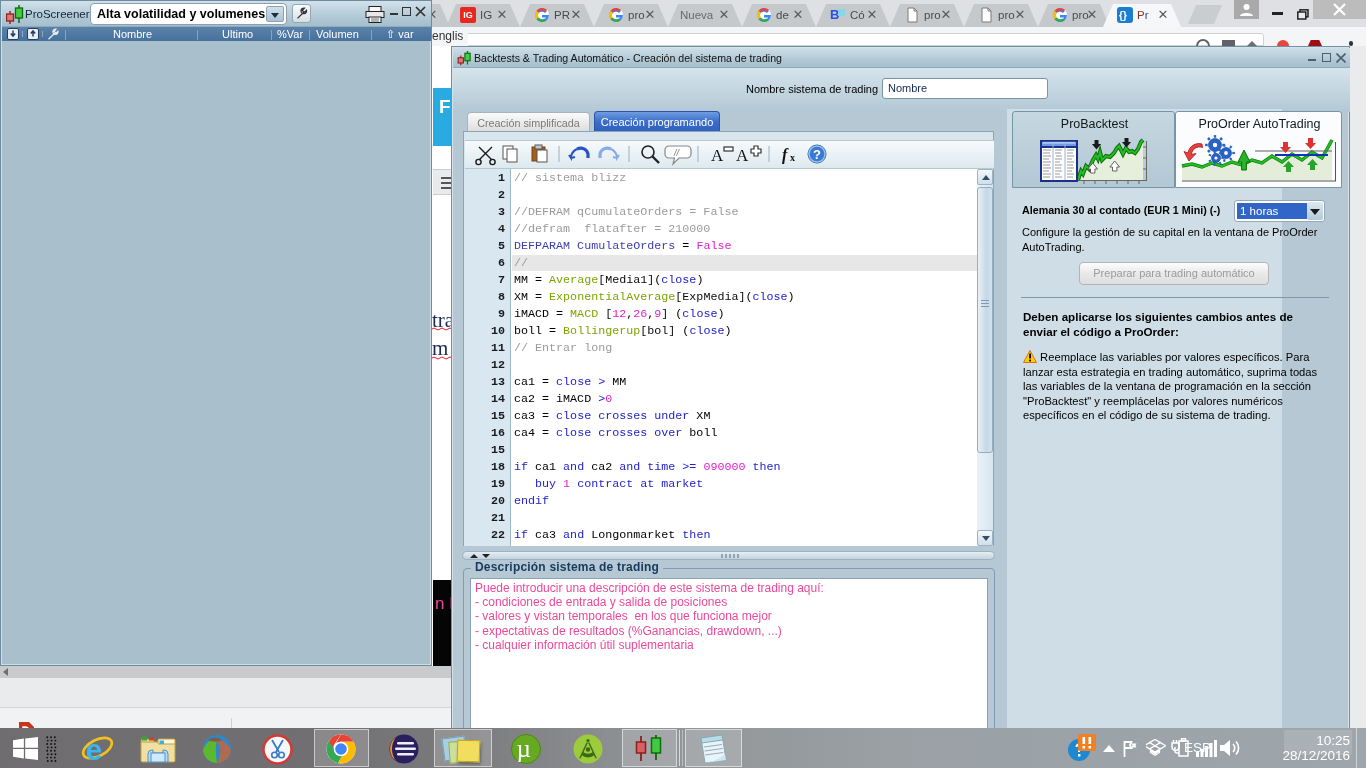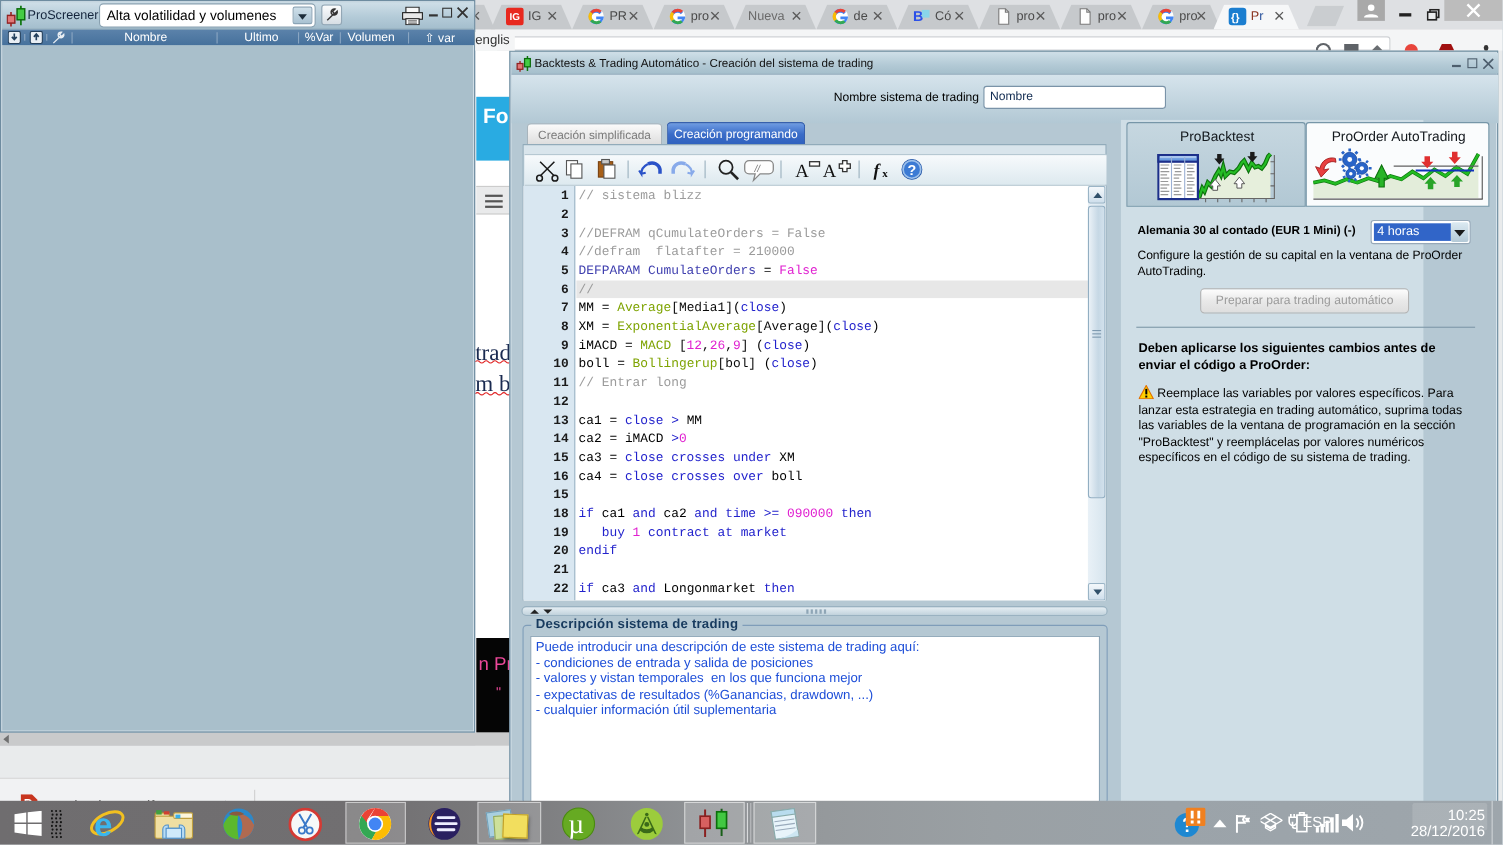--- a/index.html
+++ b/index.html
@@ -12,40 +12,40 @@
 .tab .ttl{position:absolute;left:34px;top:0;width:26px;overflow:hidden}
 .tab .tx{position:absolute;right:12px;top:5px;width:12px;height:12px;color:#5a5a5a;font-size:13px;line-height:12px;text-align:center}
 #urlrow{left:432px;top:27px;width:934px;height:19px;background:#f4f5f6}
 #urlbox{left:452px;top:33px;width:812px;height:13px;background:#fff;border:1px solid #cfd2d5;border-radius:3px 3px 0 0}
 
 #pscr{left:0;top:0;width:432px;height:666px;background:#a9bfcb;border:1px solid #6e8ca0;box-shadow:inset 0 0 0 1px #cfdde6}
 #pscr-title{left:1px;top:1px;width:429px;height:25px;background:linear-gradient(#cfdfe8,#b4cbd8 55%,#a4becd);border-bottom:1px solid #90aaba}
 #pscr-head{left:1px;top:26px;width:429px;height:14px;background:linear-gradient(#5b82aa,#46719c);color:#fff;font-size:11px}
 #pscr-status{left:1px;top:645px;width:429px;height:19px;background:linear-gradient(#eaf6fc,#c2dcea);border-top:1px solid #8fb2c5;font-size:12px;color:#15265e}
 
-#btw{left:463px;top:46px;width:899px;height:685px;background:#b5c8d3;border:1px solid #7290a2;box-shadow:inset 0 0 0 1px #d6e2ea}
+#btw{left:451px;top:46px;width:899px;height:685px;background:#b5c8d3;border:1px solid #7290a2;box-shadow:inset 0 0 0 1px #d6e2ea}
 #btw-title{left:1px;top:1px;width:897px;height:20px;background:linear-gradient(#cddee7,#b2c9d5 60%,#a5bfcc);border-bottom:1px solid #8fa9ba;font-size:10.6px;color:#111}
 .wbtn{position:absolute;top:5px;color:#4d5e6d;font-size:12px;line-height:10px}
 
 #edpanel{left:11px;top:84px;width:531px;height:415px;border:1px solid #8aa5b6;background:#d9e5ec}
 #toolbar{left:1px;top:8px;width:529px;height:29px;background:linear-gradient(#f7fafc,#dde9ef);border-top:1px solid #b6c8d2;border-bottom:1px solid #b6c8d2}
 #codewrap{left:0;top:37px;width:529px;height:377px;background:#fff;font-family:"Liberation Mono",monospace;font-size:11.7px;line-height:17px;white-space:pre;overflow:hidden}
 #gutter{left:0;top:0;width:47px;height:377px;background:#d9e7f1;border-right:1px solid #9fb6c6;color:#1a1a1a;text-align:right;font-weight:bold}
 .ln{position:absolute;right:5px;width:40px;height:17px}
 .cl{position:absolute;left:50px;height:17px}
 .hl6{position:absolute;left:48px;top:86px;width:466px;height:16px;background:#e7e7e7}
 
 .cmt{color:#9b9b9b}.kw{color:#2222cc}.dp{color:#3d3dae}.fn{color:#7ea300}.num{color:#e020d0}.br{color:#0a0a0a}
 
 #vscroll{left:513px;top:0;width:16px;height:377px;background:linear-gradient(90deg,#e9f1f7,#d7e5ee)}
 
 #splitter{left:10px;top:504px;width:533px;height:9px;background:linear-gradient(#e6eef3,#c2d3dd);border:1px solid #9ab2c1;border-radius:5px}
 #descbox{left:11px;top:521px;width:532px;height:163px;border:1px solid #7f9db9;border-radius:4px}
 #desclabel{left:19px;top:513px;font-size:12px;font-weight:bold;color:#173a5e;background:#b5c8d3;padding:0 4px;letter-spacing:0.2px}
-#descarea{left:18px;top:531px;width:518px;height:153px;background:#fff;border:1px solid #8aa3b5;font-size:12px;line-height:14.2px;color:#1d4ed8;padding:2px 0 0 4px}
+#descarea{left:18px;top:531px;width:518px;height:153px;background:#fff;border:1px solid #8aa3b5;font-size:12px;line-height:14.2px;color:#ec4899;padding:2px 0 0 4px}
 
 #rpanel{left:555px;top:62px;width:275px;height:622px;background:#cfdee6}
 
 #taskbar{left:0;top:728px;width:1366px;height:40px;background:linear-gradient(90deg,#6f6d6f 0%,#716f71 24%,#7b7b7d 34%,#8e9194 46%,#95999c 55%,#9aa0a4 66%,#9ba3a9 78%,#9ea6ac 100%)}
 .tbtn{position:absolute;top:1px;width:54px;height:38px;border:1px solid rgba(255,255,255,0.55);background:rgba(255,255,255,0.18)}
 .tray{color:#fff}
 </style></head>
 <body>
 
 <div class="abs" id="tabstrip">
@@ -190,21 +190,21 @@
 <div class="abs" id="pscr">
   <div class="abs" id="pscr-title">
     <svg class="abs" style="left:4px;top:3px" width="18" height="20" viewBox="0 0 18 20">
       <line x1="4" y1="6" x2="4" y2="19" stroke="#a03030" stroke-width="1.6"></line>
       <rect x="0.5" y="9" width="7" height="7" fill="#e07878" stroke="#902020" stroke-width="1.3"></rect>
       <line x1="13" y1="0" x2="13" y2="18" stroke="#127812" stroke-width="1.6"></line>
       <rect x="9.5" y="3" width="7" height="10" fill="#44cc44" stroke="#0b6b0b" stroke-width="1.3"></rect>
     </svg>
     <div class="abs" style="left:23px;top:6px;font-size:11.5px;color:#14253c">ProScreener</div>
     <div class="abs" style="left:88px;top:1px;width:197px;height:22px;background:#fff;border:1px solid #88a0b0;border-radius:4px">
-      <div class="abs" style="left:6px;top:3px;font-size:12.5px;font-weight:normal;color:#000;white-space:nowrap">Alta volatilidad y volumenes</div>
+      <div class="abs" style="left:6px;top:3px;font-size:12.5px;font-weight:bold;color:#000;white-space:nowrap">Alta volatilidad y volumenes</div>
       <div class="abs" style="right:2px;top:2px;width:18px;height:16px;background:linear-gradient(#cfe0ea,#a9c2d2);border:1px solid #8aa4b6;border-radius:2px">
         <div class="abs" style="left:4px;top:6px;width:0;height:0;border-left:4px solid transparent;border-right:4px solid transparent;border-top:5px solid #1c2c3a"></div>
       </div>
     </div>
     <div class="abs" style="left:290px;top:2px;width:19px;height:19px;background:linear-gradient(#fbfcfd,#d6dee4);border:1px solid #93a7b5;border-radius:3px">
       <svg width="13" height="13" viewBox="0 0 13 13" style="position:absolute;left:2px;top:2px">
           <path d="M9.5 1.2 a2.8 2.8 0 1 0 2 2 l-2.2 2.2 -2 -2 z M8.8 5.2 L2.5 11.4" stroke="#333" stroke-width="1.3" fill="none"></path>
         </svg>
     </div>
     <svg class="abs" style="left:363px;top:4px" width="22" height="17" viewBox="0 0 22 17">
@@ -326,21 +326,21 @@
       <div class="ln" style="top:307px">19</div>
       <div class="ln" style="top:324px">20</div>
       <div class="ln" style="top:341px">21</div>
       <div class="ln" style="top:358px">22</div></div>
       <div class="abs" id="codelines" style="left:0;top:0"><div class="cl" style="top:1px"><span class="cmt">// sistema blizz</span></div>
       <div class="cl" style="top:35px"><span class="cmt">//DEFRAM qCumulateOrders = False</span></div>
       <div class="cl" style="top:52px"><span class="cmt">//defram  flatafter = 210000</span></div>
       <div class="cl" style="top:69px"><span class="dp">DEFPARAM CumulateOrders</span> = <span class="num">False</span></div>
       <div class="cl" style="top:86px"><span class="cmt">//</span></div>
       <div class="cl" style="top:103px">MM = <span class="fn">Average</span><span class="br">[Media1]</span>(<span class="kw">close</span>)</div>
-      <div class="cl" style="top:120px">XM = <span class="fn">ExponentialAverage</span><span class="br">[Average]</span>(<span class="kw">close</span>)</div>
+      <div class="cl" style="top:120px">XM = <span class="fn">ExponentialAverage</span><span class="br">[ExpMedia]</span>(<span class="kw">close</span>)</div>
       <div class="cl" style="top:137px">iMACD = <span class="fn">MACD</span> <span class="br">[</span><span class="num">12</span>,<span class="num">26</span>,<span class="num">9</span><span class="br">]</span> (<span class="kw">close</span>)</div>
       <div class="cl" style="top:154px">boll = <span class="fn">Bollingerup</span><span class="br">[bol]</span> (<span class="kw">close</span>)</div>
       <div class="cl" style="top:171px"><span class="cmt">// Entrar long</span></div>
       <div class="cl" style="top:205px">ca1 = <span class="kw">close &gt;</span> MM</div>
       <div class="cl" style="top:222px">ca2 = iMACD <span class="kw">&gt;</span><span class="num">0</span></div>
       <div class="cl" style="top:239px">ca3 = <span class="kw">close crosses under</span> XM</div>
       <div class="cl" style="top:256px">ca4 = <span class="kw">close crosses over</span> boll</div>
       <div class="cl" style="top:290px"><span class="kw">if</span> ca1 <span class="kw">and</span> ca2 <span class="kw">and time &gt;= </span><span class="num">090000</span> <span class="kw">then</span></div>
       <div class="cl" style="top:307px">   <span class="kw">buy</span> <span class="num">1</span> <span class="kw">contract at market</span></div>
       <div class="cl" style="top:324px"><span class="kw">endif</span></div>
@@ -434,21 +434,21 @@
           </g>
         <path d="M58 28 l6 -12 6 12 h-3.6 v8 h-4.8 v-8 z" fill="#28b428" stroke="#0c700c" stroke-width="1"></path>
         <path d="M103 8 h5 v5 h3 l-5.5 6 -5.5 -6 h3 z" fill="#e03030"></path>
         <path d="M128 4 h5 v5 h3 l-5.5 6 -5.5 -6 h3 z" fill="#e03030"></path>
         <path d="M106 38 h5 v-5 h3 l-5.5 -6 -5.5 6 h3 z" fill="#28a428"></path>
         <path d="M130 36 h5 v-5 h3 l-5.5 -6 -5.5 6 h3 z" fill="#28a428"></path>
       </svg>
     </div>
     <div class="abs" style="left:15px;top:95px;font-size:10.7px;font-weight:bold;color:#000;white-space:nowrap">Alemania 30 al contado (EUR 1 Mini) (-)</div>
     <div class="abs" style="left:227px;top:91px;width:91px;height:22px;background:#fff;border:1px solid #96a8b8;border-radius:3px">
-      <div class="abs" style="left:2px;top:2px;width:70px;height:16px;background:#3165c8;color:#fff;font-size:11.5px;line-height:16px;padding-left:3px">4 horas</div>
+      <div class="abs" style="left:2px;top:2px;width:70px;height:16px;background:#3165c8;color:#fff;font-size:11.5px;line-height:16px;padding-left:3px">1 horas</div>
       <div class="abs" style="right:1px;top:1px;width:16px;height:18px;background:linear-gradient(#dceaf2,#b4c9d6);border-radius:2px">
         <div class="abs" style="left:3px;top:7px;border-left:5px solid transparent;border-right:5px solid transparent;border-top:6px solid #1a1a1a"></div>
       </div>
     </div>
     <div class="abs" style="left:15px;top:116px;width:340px;font-size:11px;color:#000;line-height:15px">Configure la gestión de su capital en la ventana de ProOrder<br>AutoTrading.</div>
     <div class="abs" style="left:72px;top:153px;width:190px;height:23px;background:linear-gradient(#fdfdfd,#e9e9e9 50%,#dedede);border:1px solid #b4b4b4;border-radius:4px;font-size:11px;color:#9b9b9b;text-align:center;line-height:21px">Preparar para trading automático</div>
     <div class="abs" style="left:14px;top:188px;width:308px;height:1px;background:#7e98a8"></div>
     <div class="abs" style="left:16px;top:200px;width:330px;font-size:11.6px;font-weight:bold;color:#000;line-height:15px">Deben aplicarse los siguientes cambios antes de<br>enviar el código a ProOrder:</div>
     <div class="abs" style="left:16px;top:241px;width:330px;font-size:11.2px;color:#000;line-height:14.6px;white-space:nowrap"><svg width="14" height="13" viewBox="0 0 14 13" style="vertical-align:-2px">
           <path d="M7 0.5 L13.5 12.5 H0.5 Z" fill="#ffd000" stroke="#e07000" stroke-width="1"></path>

